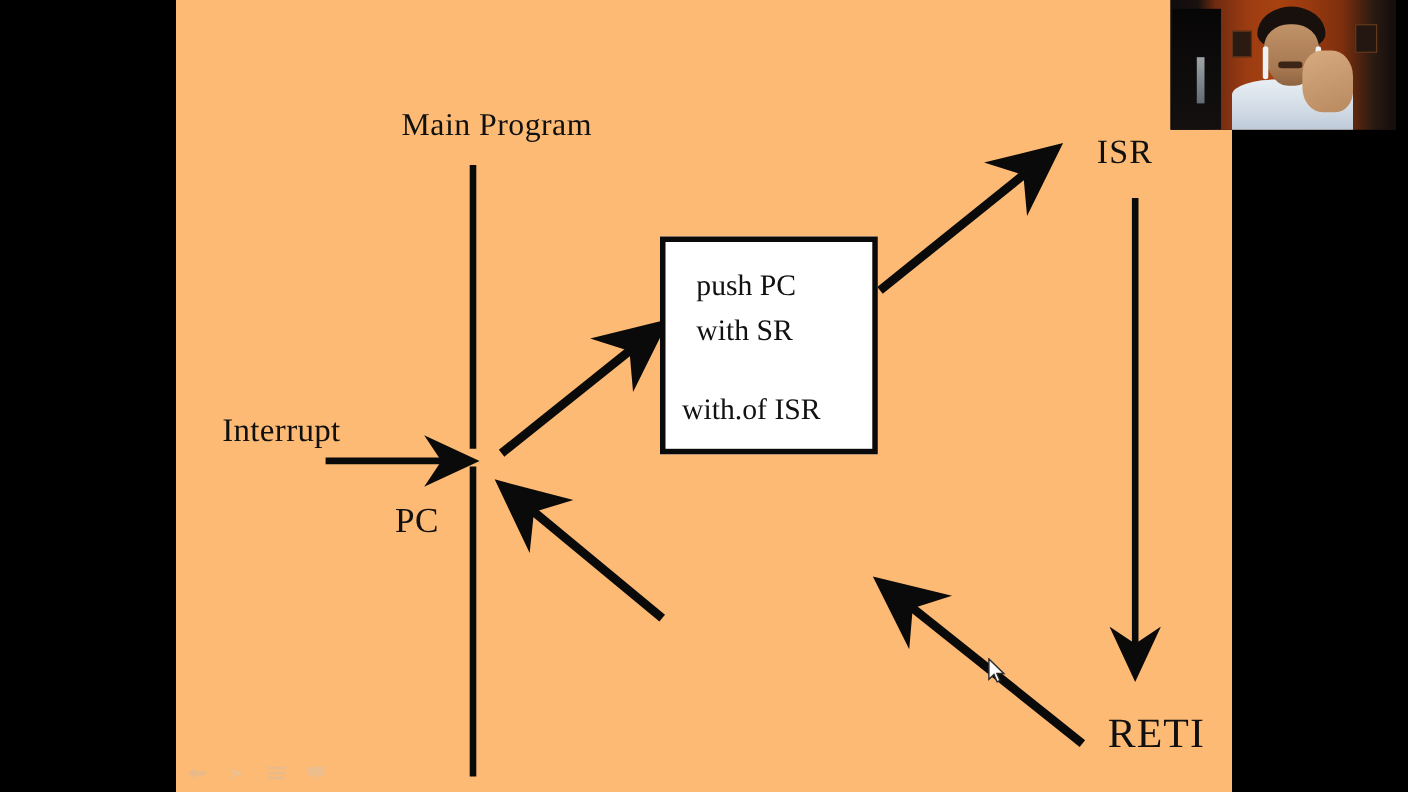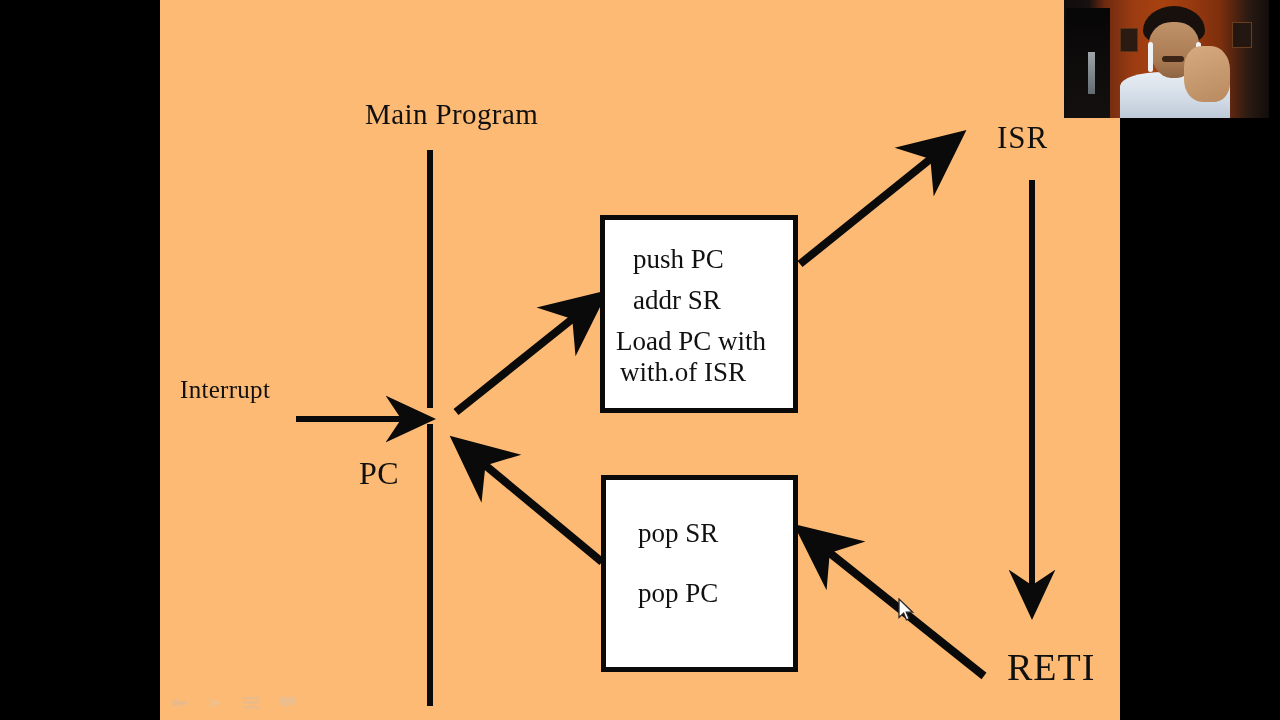--- a/index.html
+++ b/index.html
@@ -42,23 +42,23 @@
     white-space: nowrap;
     line-height: 1;
   }
   #label-main-program {
     left: 205px;
     top: 100px;
     font-size: 29px;
     letter-spacing: 0.4px;
   }
   #label-interrupt {
-    left: 20px;
+    left: 42px;
     top: 377px;
-    font-size: 25px;
+    font-size: 30px;
     letter-spacing: 0.3px;
   }
   #label-pc {
     left: 199px;
     top: 457px;
     font-size: 32px;
     letter-spacing: 0.4px;
   }
   #label-isr {
     left: 837px;
@@ -270,29 +270,24 @@
     <div class="lbl" id="label-interrupt">Interrupt</div>
 
     <div class="lbl" id="label-pc">PC</div>
 
     <div class="lbl" id="label-isr">ISR</div>
 
     <div class="lbl" id="label-reti">RETI</div>
 
     <div class="instr-box" id="box-push">
       <div class="instr-line" id="push-l0">push  PC</div>
-      <div class="instr-line" id="push-l1">addr  SR</div>
-      <div class="instr-line" id="push-l2">Load  PC with</div>
+      <div class="instr-line" id="push-l1">with  SR</div>
       <div class="instr-line" id="push-l3">with.of ISR</div>
     </div>
 
-    <div class="instr-box" id="box-pop">
-      <div class="instr-line" id="pop-l0">pop  SR</div>
-      <div class="instr-line" id="pop-l1">pop  PC</div>
-    </div>
 
     <div id="annot-toolbar">
       <div class="tool">
         <svg width="22" height="20" viewBox="0 0 22 20">
           <path d="M3 10 L9 5 L9 8 L19 8 L19 12 L9 12 L9 15 Z" fill="#b9b9b9"></path>
         </svg>
       </div>
       <div class="tool">
         <svg width="22" height="20" viewBox="0 0 22 20">
           <path d="M3 5 L18 10 L3 15 L9 10 Z" fill="#cfcfcf"></path>

